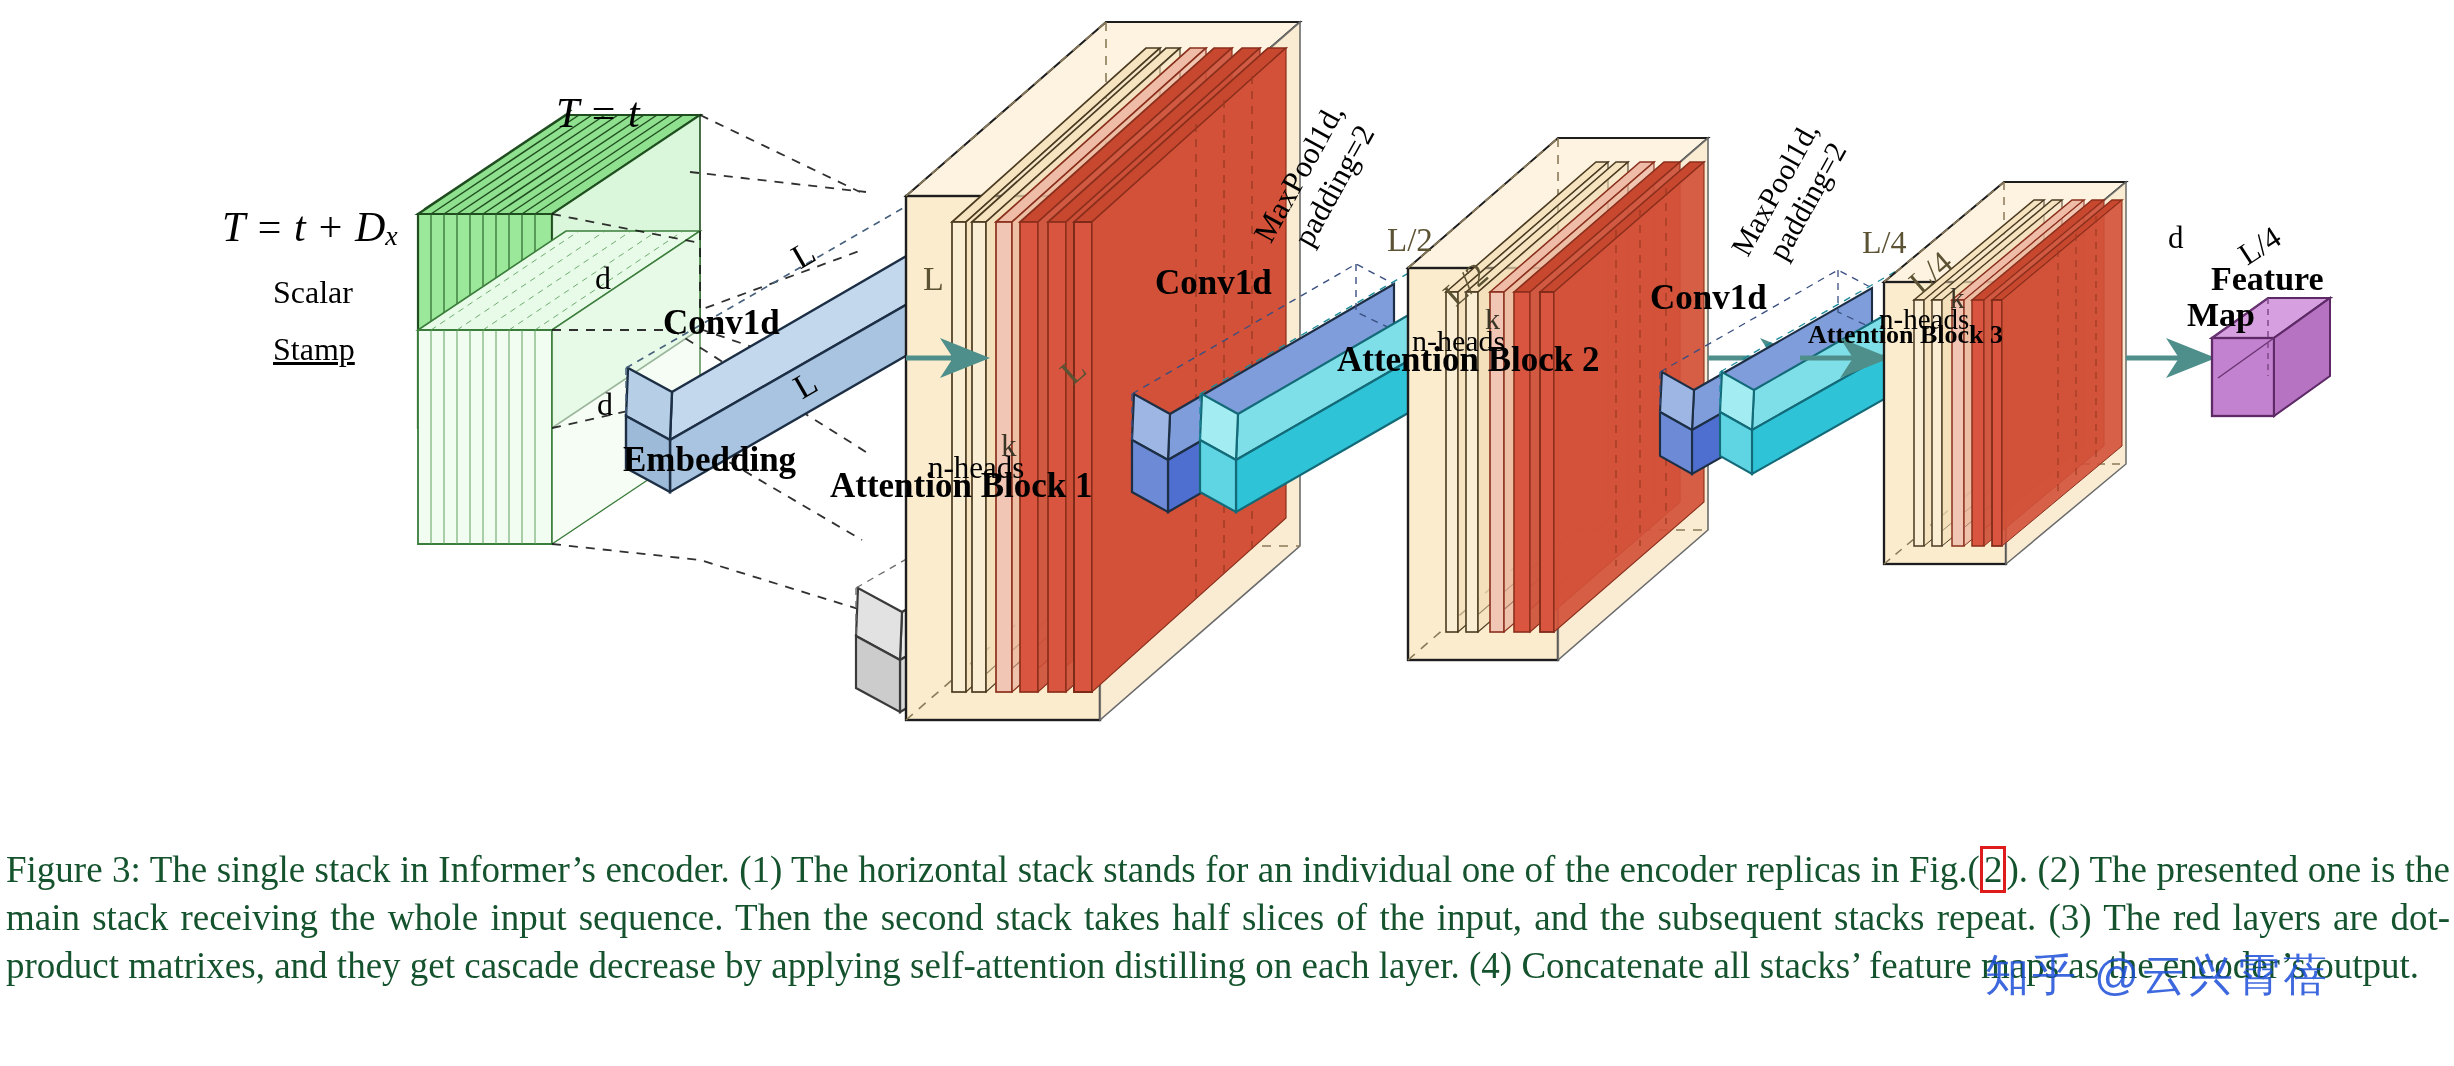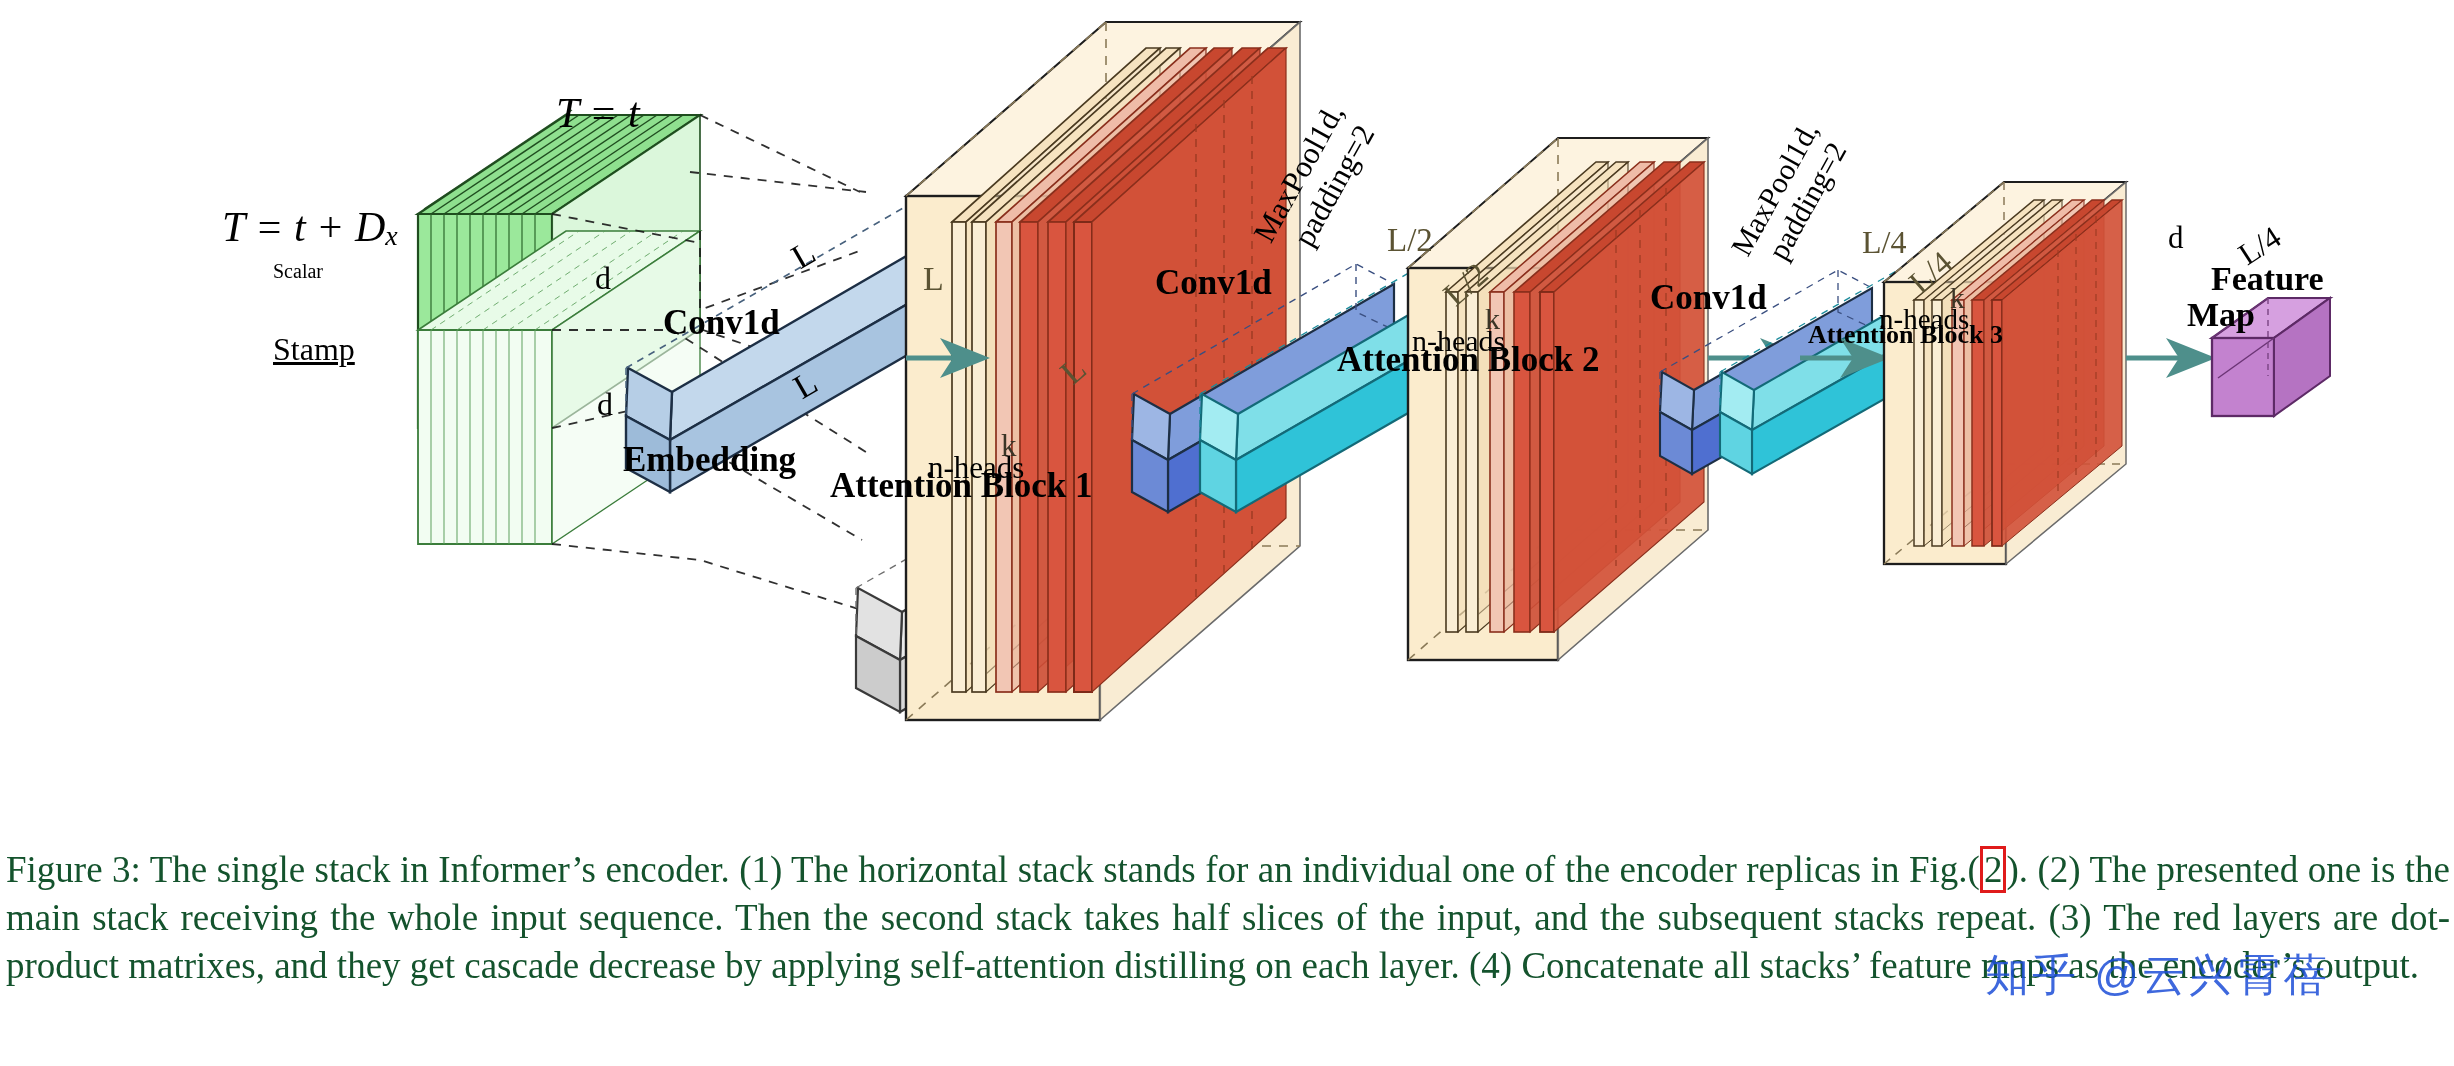--- a/index.html
+++ b/index.html
@@ -347,21 +347,21 @@
         <path d="M2268,298 L2268,376"></path>
       </g>
     </g>
   </svg>
 
   <div class="lbl math" style="left:556px;top:92px;font-size:42px;">T = t</div>
   <div class="lbl" style="left:222px;top:206px;font-size:42px;">
     <span class="math">T = t + D</span><span class="math" style="font-size:28px;vertical-align:-4px;">x</span>
   </div>
 
-  <div class="lbl serif" style="left:273px;top:261px;font-size:20px;">Scalar</div>
+  <div class="lbl serif" style="left:273px;top:276px;font-size:32px;">Scalar</div>
   <div class="lbl serif" style="left:273px;top:333px;font-size:32px;text-decoration:underline;">Stamp</div>
 
   <div class="lbl serif" style="left:595px;top:262px;font-size:32px;">d</div>
   <div class="lbl serif" style="left:597px;top:388px;font-size:32px;">d</div>
   <div class="lbl serif" style="left:793px;top:238px;font-size:34px;transform:rotate(-30deg);">L</div>
   <div class="lbl serif" style="left:795px;top:368px;font-size:34px;transform:rotate(-30deg);">L</div>
 
   <div class="lbl serif bold" style="left:663px;top:305px;font-size:35px;">Conv1d</div>
   <div class="lbl serif bold" style="left:623px;top:442px;font-size:35px;">Embedding</div>
 

